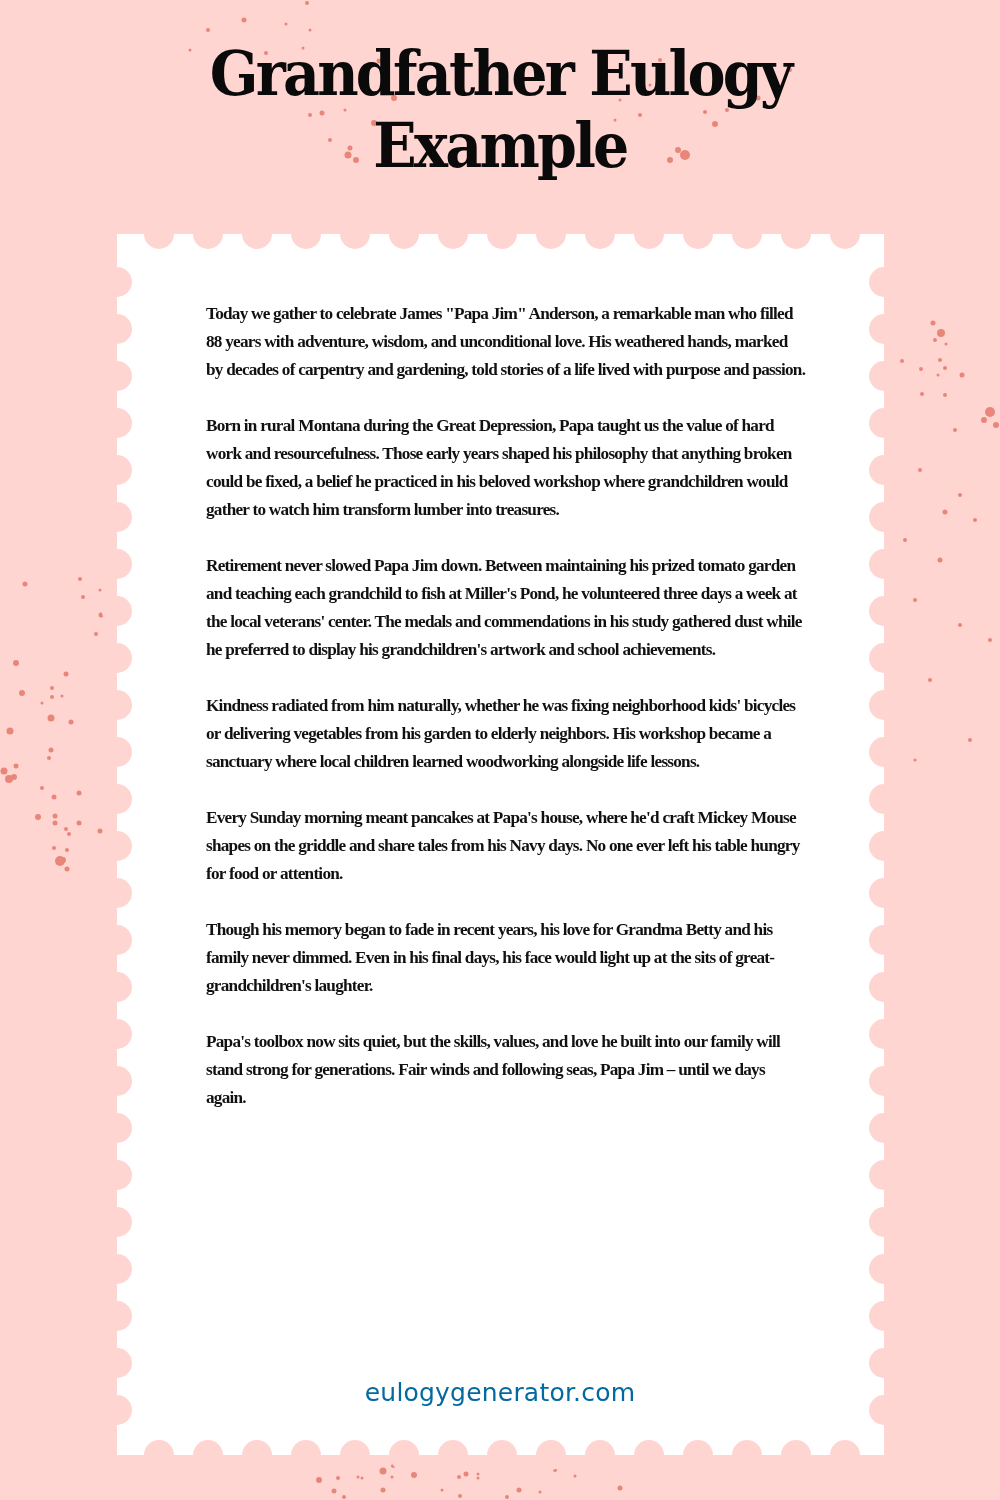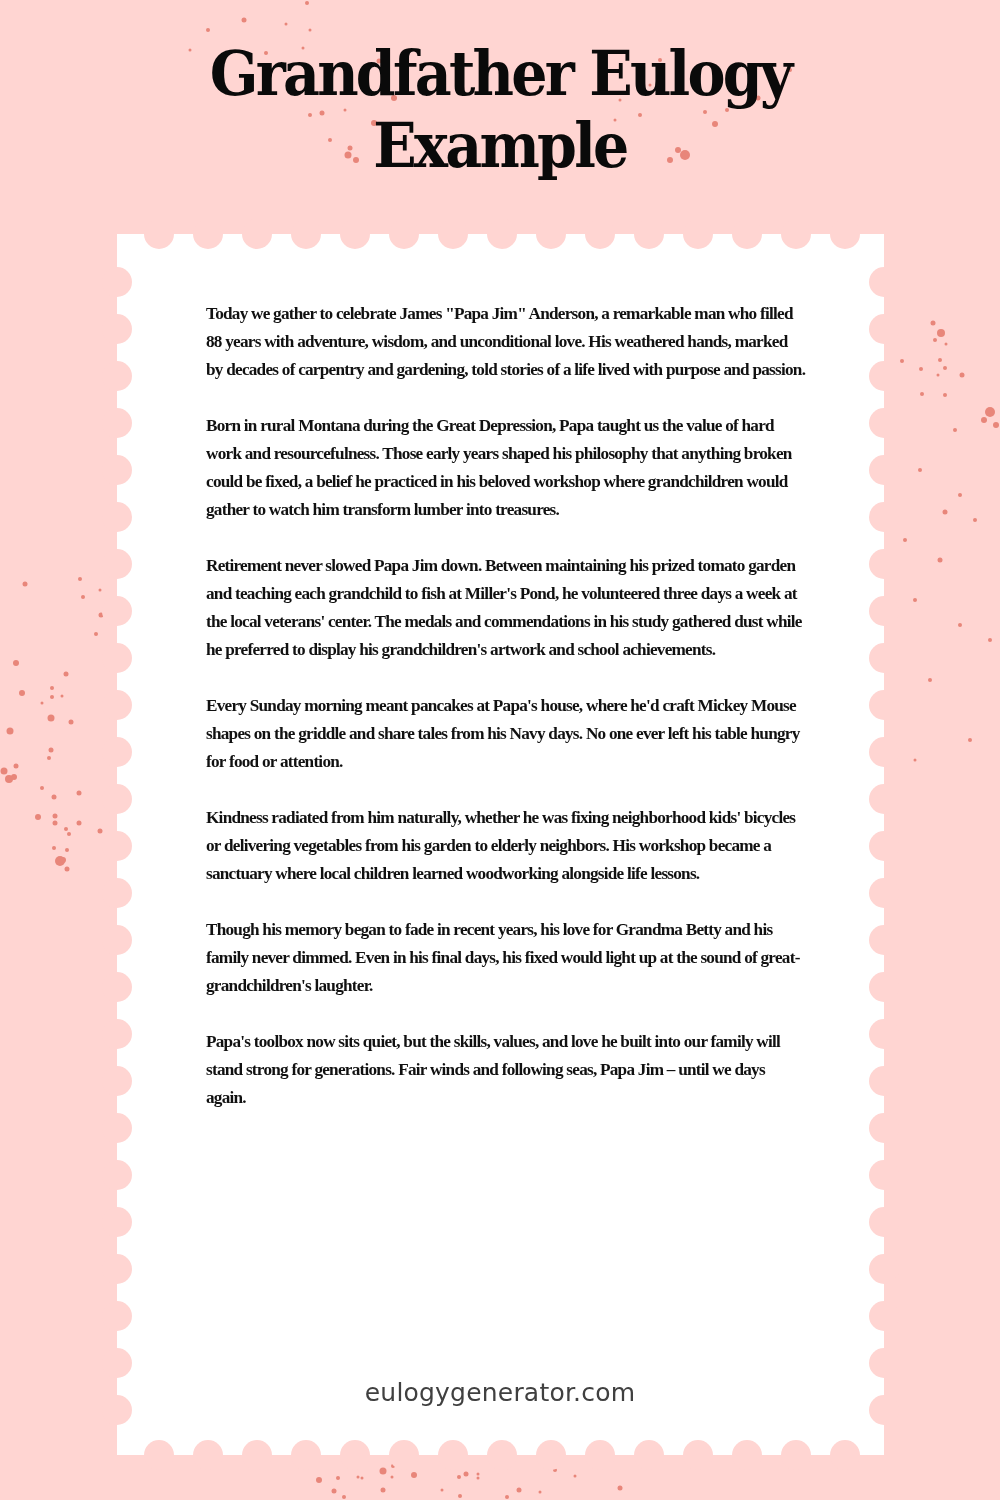--- a/index.html
+++ b/index.html
@@ -26,21 +26,21 @@
   }
   .content {
     position:absolute; left:206px; top:300px; width:600px;
     color:#111; font-weight:bold; font-size:17.2px; line-height:28px;
     letter-spacing:-0.75px;
   }
   .content p { margin:0 0 28px 0; }
   .site {
     position:absolute; left:0; width:1000px; top:1378px; text-align:center;
     font-family:"DejaVu Sans", "Liberation Sans", sans-serif;
-    font-size:25px; color:#404040; letter-spacing:0.2px;
+    font-size:25px; color:#0369a1; letter-spacing:0.2px;
   }
   .splatter { position:absolute; left:0; top:0; width:1000px; height:1500px; pointer-events:none; }
 </style>
 </head>
 <body>
 
 <svg class="splatter" viewBox="0 0 1000 1500">
   <g fill="#E8867A">
 
     <circle cx="307" cy="3" r="2"></circle>
@@ -259,19 +259,19 @@
       <div class="scallop" style="left: 752px; top: 1114px;"></div>
       <div class="scallop" style="left: -15px; top: 1161px;"></div>
       <div class="scallop" style="left: 752px; top: 1161px;"></div>
     </div>
 </div>
 
 <div class="content">
   <p>Today we gather to celebrate James "Papa Jim" Anderson, a remarkable man who filled 88 years with adventure, wisdom, and unconditional love. His weathered hands, marked by decades of carpentry and gardening, told stories of a life lived with purpose and passion.</p>
   <p>Born in rural Montana during the Great Depression, Papa taught us the value of hard work and resourcefulness. Those early years shaped his philosophy that anything broken could be fixed, a belief he practiced in his beloved workshop where grandchildren would gather to watch him transform lumber into treasures.</p>
   <p>Retirement never slowed Papa Jim down. Between maintaining his prized tomato garden and teaching each grandchild to fish at Miller's Pond, he volunteered three days a week at the local veterans' center. The medals and commendations in his study gathered dust while he preferred to display his grandchildren's artwork and school achievements.</p>
+  <p>Kindness radiated from him naturally, whether he was fixing neighborhood kids' bicycles or delivering vegetables from his garden to elderly neighbors. His workshop became a sanctuary where local children learned woodworking alongside life lessons.</p>
   <p>Every Sunday morning meant pancakes at Papa's house, where he'd craft Mickey Mouse shapes on the griddle and share tales from his Navy days. No one ever left his table hungry for food or attention.</p>
-  <p>Kindness radiated from him naturally, whether he was fixing neighborhood kids' bicycles or delivering vegetables from his garden to elderly neighbors. His workshop became a sanctuary where local children learned woodworking alongside life lessons.</p>
-  <p>Though his memory began to fade in recent years, his love for Grandma Betty and his family never dimmed. Even in his final days, his fixed would light up at the sound of great-grandchildren's laughter.</p>
+  <p>Though his memory began to fade in recent years, his love for Grandma Betty and his family never dimmed. Even in his final days, his face would light up at the sits of great-grandchildren's laughter.</p>
   <p>Papa's toolbox now sits quiet, but the skills, values, and love he built into our family will stand strong for generations. Fair winds and following seas, Papa Jim – until we days again.</p>
 </div>
 
 <div class="site">eulogygenerator.com</div>
 
 </body></html>

